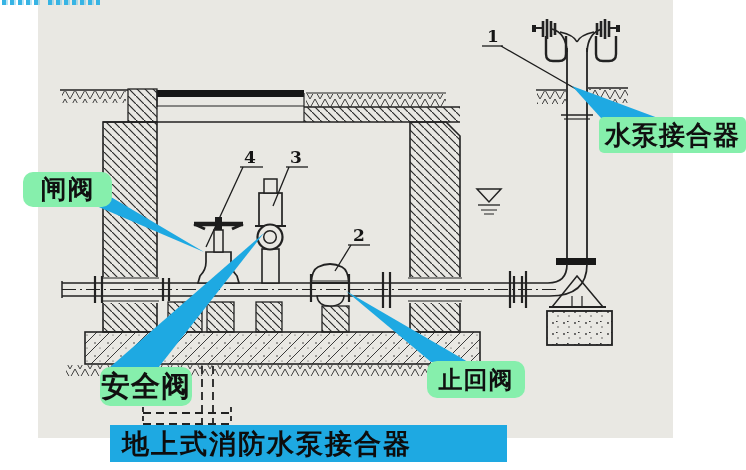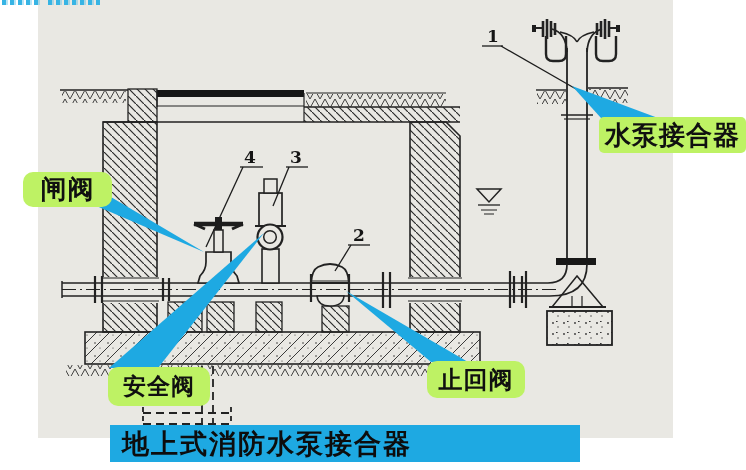--- a/index.html
+++ b/index.html
@@ -1,19 +1,19 @@
 <!DOCTYPE html>
 <html><head>
 <meta charset="utf-8">
 <style>
   html,body{margin:0;padding:0;background:#fff;}
   .stage{position:relative;width:746px;height:470px;background:#ffffff;overflow:hidden;
          font-family:"Liberation Serif","DejaVu Serif",serif;}
   .svgwrap{position:absolute;left:0;top:0;z-index:1;}
-  .callout{position:absolute;z-index:6;background:#bef264;color:#101010;
+  .callout{position:absolute;z-index:6;background:#86efac;color:#101010;
            display:flex;align-items:center;justify-content:center;
            font-weight:600;letter-spacing:1px;}
   .callout.rounded{border-radius:10px;margin-left:15px;}
   .partnum{position:absolute;z-index:5;color:#151515;font-size:17px;font-weight:700;
            font-family:"DejaVu Serif",serif;width:20px;text-align:center;}
   .caption-bar{position:absolute;z-index:7;background:#1ea9e2;color:#0d0d0d;
                display:flex;align-items:center;font-weight:600;letter-spacing:2px;}
   .watermark{position:absolute;z-index:8;display:flex;gap:6px;}
   .watermark .wseg{height:5px;background:repeating-linear-gradient(90deg,
       #37b4e4 0 4px, rgba(55,180,228,.35) 4px 6px, transparent 6px 8px);}
@@ -213,19 +213,19 @@
     </g>
   </svg>
   </div>
 
   <div class="partnum" style="left:483px;top:26px;">1</div>
   <div class="partnum" style="left:349px;top:225px;">2</div>
   <div class="partnum" style="left:286px;top:147px;">3</div>
   <div class="partnum" style="left:240px;top:147px;">4</div>
 
   <div class="callout rounded" style="left:8px;top:172px;width:89px;height:35px;font-size:26px;">闸阀</div>
-  <div class="callout rounded" style="left:93px;top:367px;width:102px;height:39px;font-size:23px;">安全阀</div>
+  <div class="callout rounded" style="left:85px;top:367px;width:92px;height:39px;font-size:29px;">安全阀</div>
   <div class="callout rounded" style="left:412px;top:361px;width:98px;height:37px;font-size:24px;">止回阀</div>
   <div class="callout" style="left:599px;top:117px;width:147px;height:36px;font-size:26px;border-radius:5px;">水泵接合器</div>
 
-  <div class="caption-bar" style="left:110px;top:425px;width:470px;height:37px;font-size:27px;padding-left:12px;box-sizing:border-box;">地上式消防水泵接合器</div>
+  <div class="caption-bar" style="left:110px;top:425px;width:397px;height:37px;font-size:27px;padding-left:12px;box-sizing:border-box;">地上式消防水泵接合器</div>
 
 </div>
 
 </body></html>

